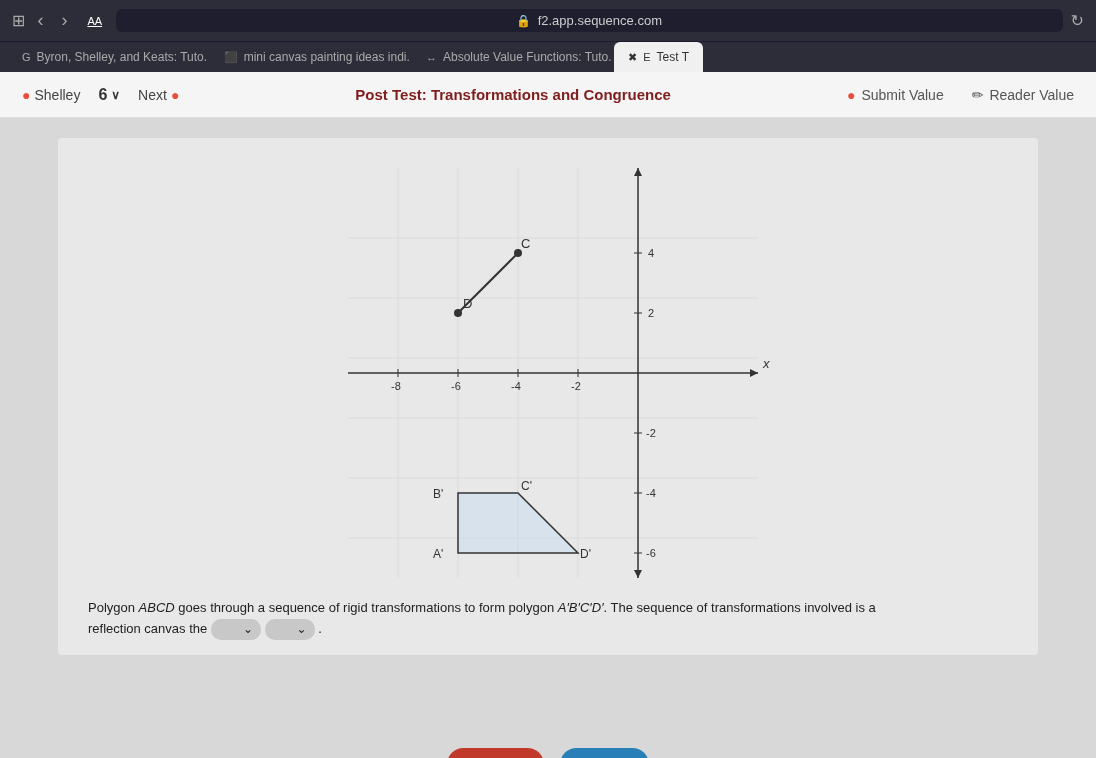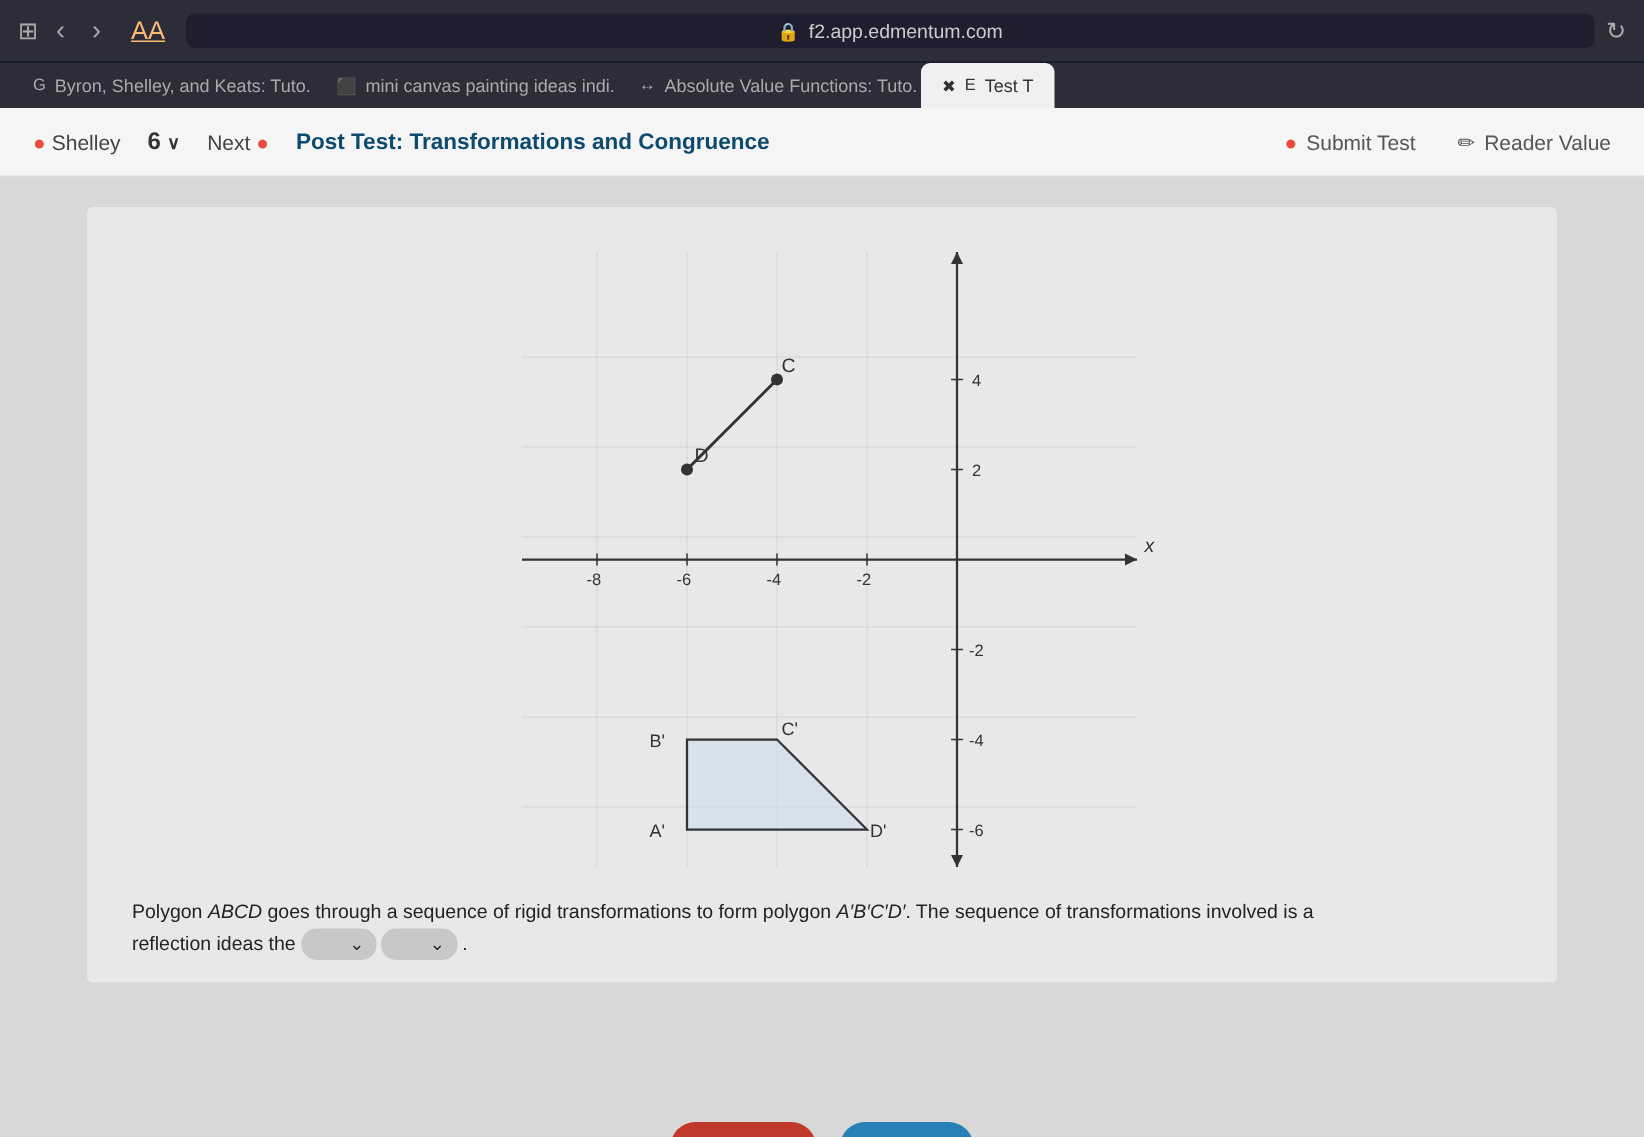--- a/index.html
+++ b/index.html
@@ -15,21 +15,21 @@
     
     .tab-bar { background: #2d2d3a; display: flex; align-items: center; gap: 2px; padding: 0 8px; border-top: 1px solid #1a1a2e; }
     .tab { display: flex; align-items: center; gap: 6px; padding: 8px 14px; font-size: 12px; color: #aaa; cursor: pointer; border-radius: 6px 6px 0 0; max-width: 200px; overflow: hidden; white-space: nowrap; text-overflow: ellipsis; }
     .tab.active { background: #f0f0f0; color: #333; }
     .tab-favicon { font-size: 11px; }
 
     
     .app-toolbar { background: #f5f5f5; border-bottom: 1px solid #ddd; display: flex; align-items: center; padding: 0 12px; height: 46px; gap: 8px; }
     .toolbar-prev, .toolbar-next { display: flex; align-items: center; gap: 4px; color: #444; font-size: 14px; cursor: pointer; padding: 6px 10px; border-radius: 4px; }
     .page-num { display: flex; align-items: center; gap: 4px; font-size: 16px; font-weight: bold; color: #333; }
-    .page-title { flex: 1; font-size: 15px; font-weight: 600; color: #0c4a6e; }
+    .page-title { flex: 1; text-align: center; font-size: 15px; font-weight: 600; color: #7f1d1d; }
     .submit-btn { display: flex; align-items: center; gap: 6px; background: none; border: none; color: #555; font-size: 14px; cursor: pointer; padding: 6px 10px; }
     .reader-tools-btn { display: flex; align-items: center; gap: 6px; background: none; border: none; color: #555; font-size: 14px; cursor: pointer; padding: 6px 10px; }
 
     
     .main-content { background: #d8d8d8; width: 100%; height: calc(758px - 46px - 54px - 38px); display: flex; flex-direction: column; align-items: center; padding: 20px; overflow: hidden; }
 
     .content-card { background: #e8e8e8; border-radius: 4px; padding: 20px 30px 15px 30px; width: 100%; max-width: 980px; }
 
     
     .graph-area { position: relative; width: 500px; margin: 0 auto 10px auto; height: 430px; }
@@ -51,24 +51,24 @@
   </style>
 </head>
 <body>
 
 <div class="browser-chrome">
   <div class="browser-nav">
     <span style="color:#aaa; font-size:16px;">⊞</span>
     <button class="nav-btn">‹</button>
     <button class="nav-btn">›</button>
   </div>
-  <div style="font-size:17px;color:#fdba74;padding:0 6px;text-decoration:underline;">AA</div>
+  <div style="font-size:11px;color:#ffffff;padding:0 6px;text-decoration:underline;">AA</div>
   <div class="address-bar">
     <span class="lock-icon">🔒</span>
-    <span>f2.app.edmentum.com</span>
+    <span>f2.app.sequence.com</span>
   </div>
   <span style="color:#aaa;font-size:16px;cursor:pointer;">↻</span>
 </div>
 
 <div class="tab-bar">
   <div class="tab">
     <span class="tab-favicon">G</span>
     <span>Byron, Shelley, and Keats: Tuto...</span>
   </div>
   <div class="tab">
@@ -97,21 +97,21 @@
   </div>
   <div class="toolbar-next">
     <span>Next</span>
     <span style="color:#e74c3c;">●</span>
   </div>
   <div class="page-title">
     <span>Post Test: Transformations and Congruence</span>
   </div>
   <div class="submit-btn">
     <span style="color:#e74c3c;">●</span>
-    <span>Submit Test</span>
+    <span>Submit Value</span>
   </div>
   <div class="reader-tools-btn">
     <span>✏</span>
     <span>Reader Value</span>
   </div>
 </div>
 
 <div class="main-content">
   <div class="content-card">
 
@@ -185,21 +185,21 @@
         <text x="135" y="340" font-size="12" fill="#333">B'</text>
         <text x="223" y="332" font-size="12" fill="#333">C'</text>
         <text x="135" y="400" font-size="12" fill="#333">A'</text>
         <text x="282" y="400" font-size="12" fill="#333">D'</text>
       </svg>
     </div>
 
     <div class="description">
       <span>Polygon <em>ABCD</em> goes through a sequence of rigid transformations to form polygon <em>A′B′C′D′</em>. The sequence of transformations involved is a</span>
       <br>
-      <span>reflection ideas the </span>
+      <span>reflection canvas the </span>
       <span class="dropdown-inline">
         <span>&nbsp;&nbsp;&nbsp;&nbsp;&nbsp;&nbsp;</span>
         <span>⌄</span>
       </span>
       <span class="dropdown-inline">
         <span>&nbsp;&nbsp;&nbsp;&nbsp;&nbsp;&nbsp;</span>
         <span>⌄</span>
       </span>
       <span> .</span>
     </div>

